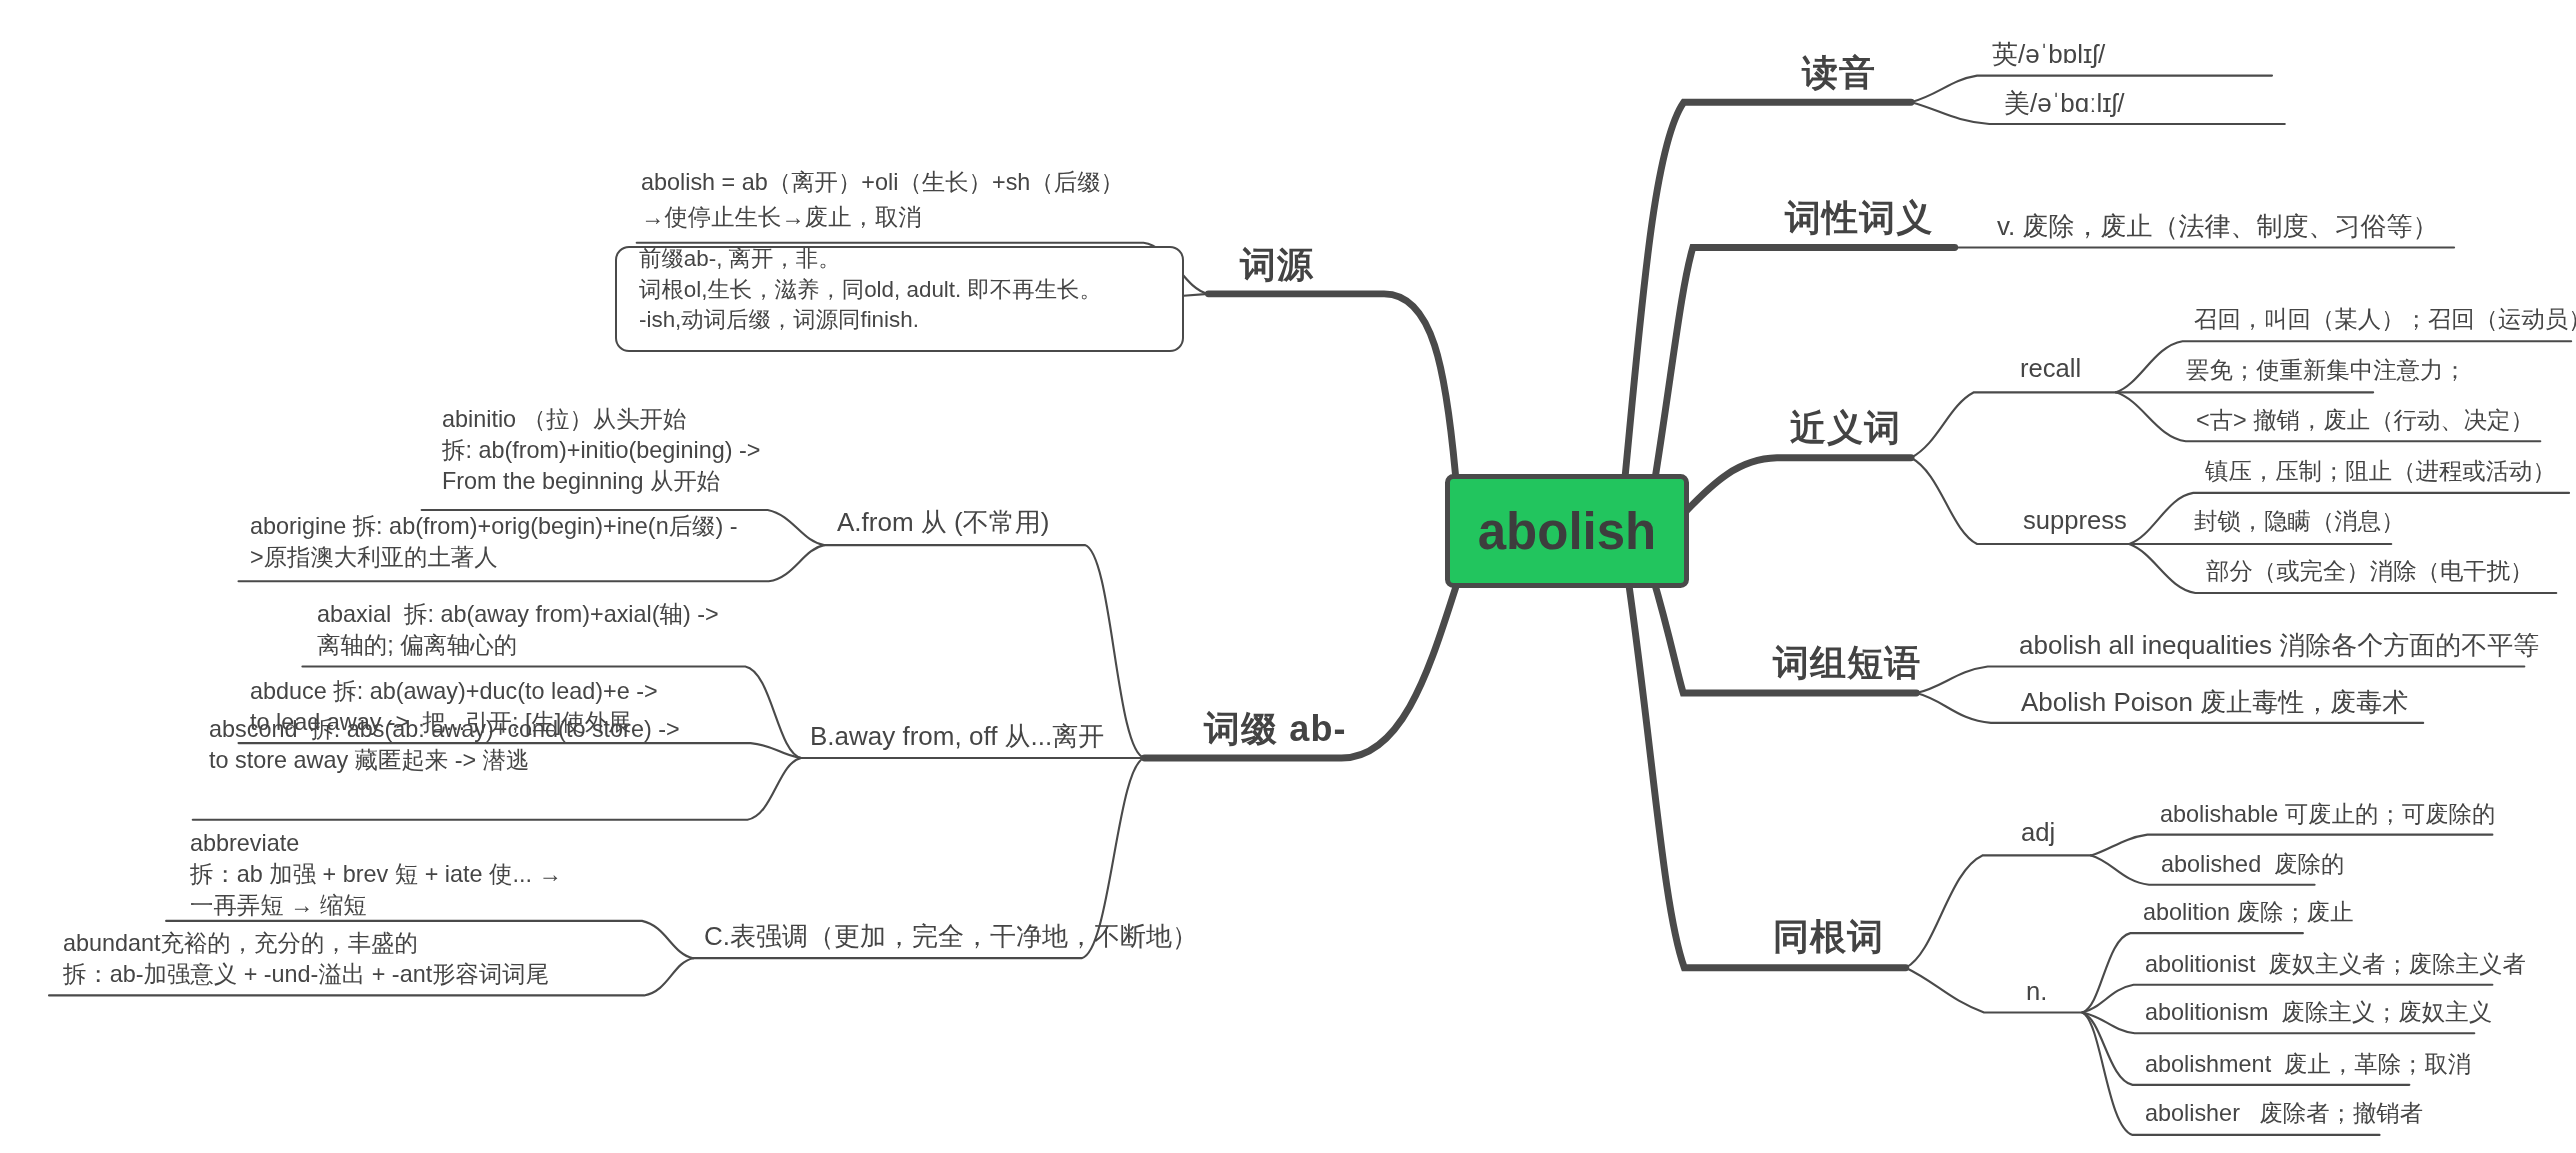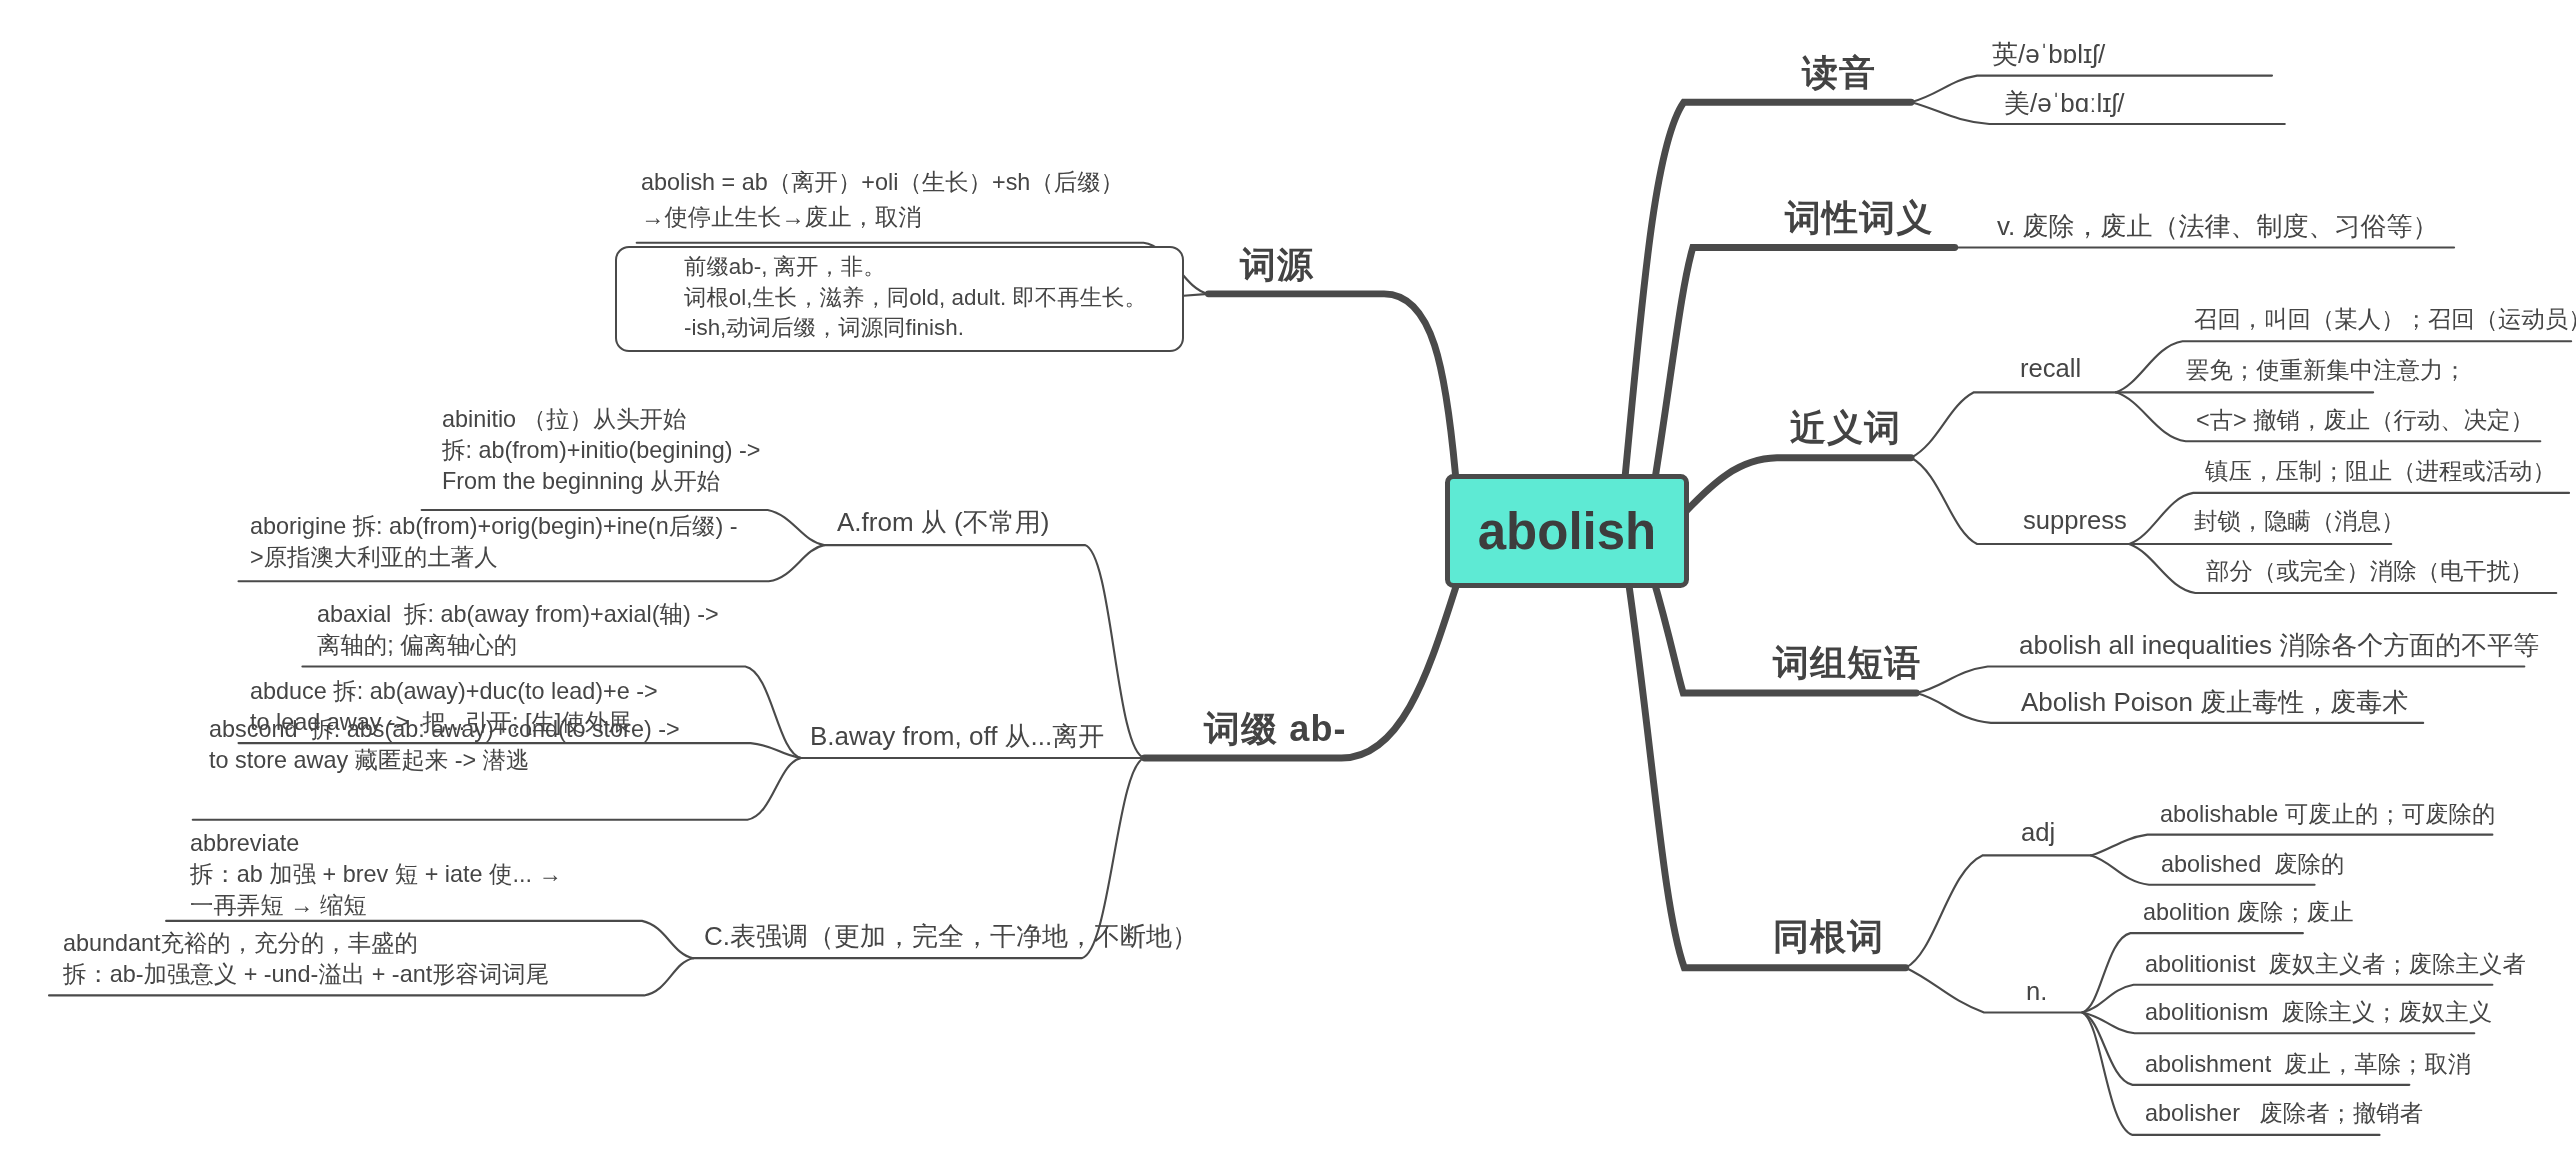--- a/index.html
+++ b/index.html
@@ -17,21 +17,21 @@
     white-space:pre;
     color:#454545;
     line-height:1.32;
   }
   .leaf{font-size:23.4px;}
   .leaf-lg{font-size:26px;}
   .sub-label{font-size:25.6px;}
   .main-label{font-size:36px;font-weight:700;color:#434343;letter-spacing:1.1px;}
   .center-box{
     position:absolute;left:1445px;top:474px;width:234px;height:104px;
-    border:5.9px solid #4a4a4a;border-radius:8.5px;background:#5eead4;
+    border:5.9px solid #4a4a4a;border-radius:8.5px;background:#22c55e;
     display:flex;align-items:center;justify-content:center;
   }
   .center-word{font-size:51px;font-weight:700;color:#3d3d3d;}
   .note-box{
     position:absolute;left:615px;top:246px;width:565px;height:102px;
     border:2.1px solid #4a4a4a;border-radius:14px;background:#ffffff;
   }
   .note-text{font-size:22.4px;line-height:1.37;}
 </style>
 </head>
@@ -123,21 +123,21 @@
   <div class="node leaf" style="left:2143px;top:897px;">abolition 废除；废止</div>
   <div class="node leaf" style="left:2145px;top:949px;">abolitionist  废奴主义者；废除主义者</div>
   <div class="node leaf" style="left:2145px;top:997px;">abolitionism  废除主义；废奴主义</div>
   <div class="node leaf" style="left:2145px;top:1049px;">abolishment  废止，革除；取消</div>
   <div class="node leaf" style="left:2145px;top:1098px;">abolisher   废除者；撤销者</div>
 
   <div class="node main-label" style="left:1240px;top:241px;">词源</div>
   <div class="node leaf" style="left:641px;top:165px;line-height:1.5;">abolish = ab（离开）+oli（生长）+sh（后缀）
 →使停止生长→废止，取消</div>
   <div class="note-box"></div>
-  <div class="node note-text" style="left:639px;top:252px;margin-left:45px;">前缀ab-, 离开，非。
+  <div class="node note-text" style="left:639px;top:244px;">前缀ab-, 离开，非。
 词根ol,生长，滋养，同old, adult. 即不再生长。
 -ish,动词后缀，词源同finish.</div>
 
   <div class="node main-label" style="left:1204px;top:705px;">词缀 ab-</div>
 
   <div class="node leaf-lg" style="left:837px;top:505px;">A.from 从 (不常用)</div>
   <div class="node leaf" style="left:442px;top:404px;">abinitio （拉）从头开始
 拆: ab(from)+initio(begining) -&gt;
 From the beginning 从开始</div>
   <div class="node leaf" style="left:250px;top:511px;">aborigine 拆: ab(from)+orig(begin)+ine(n后缀) -

